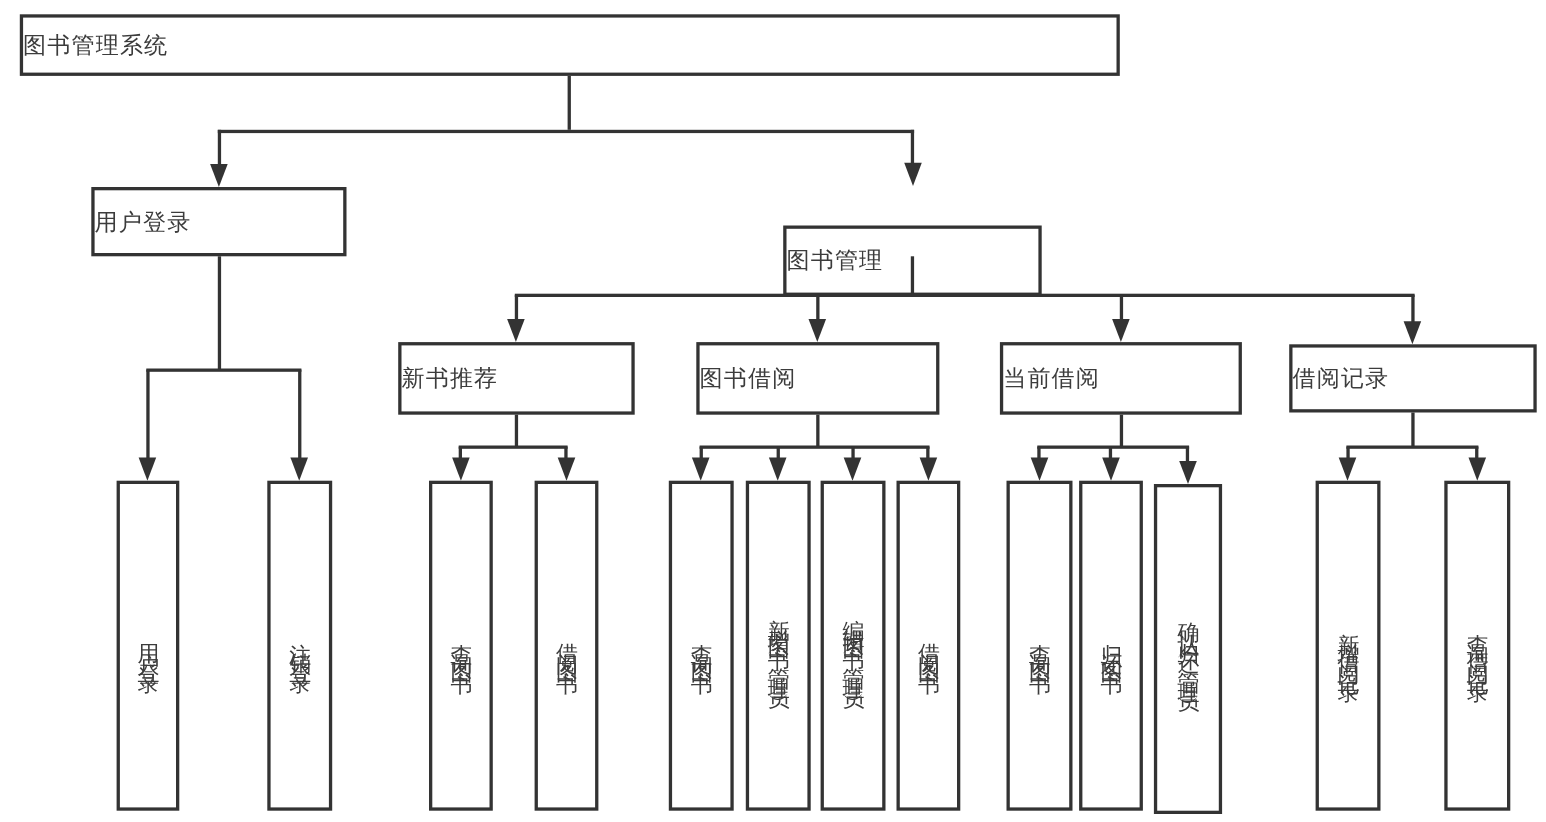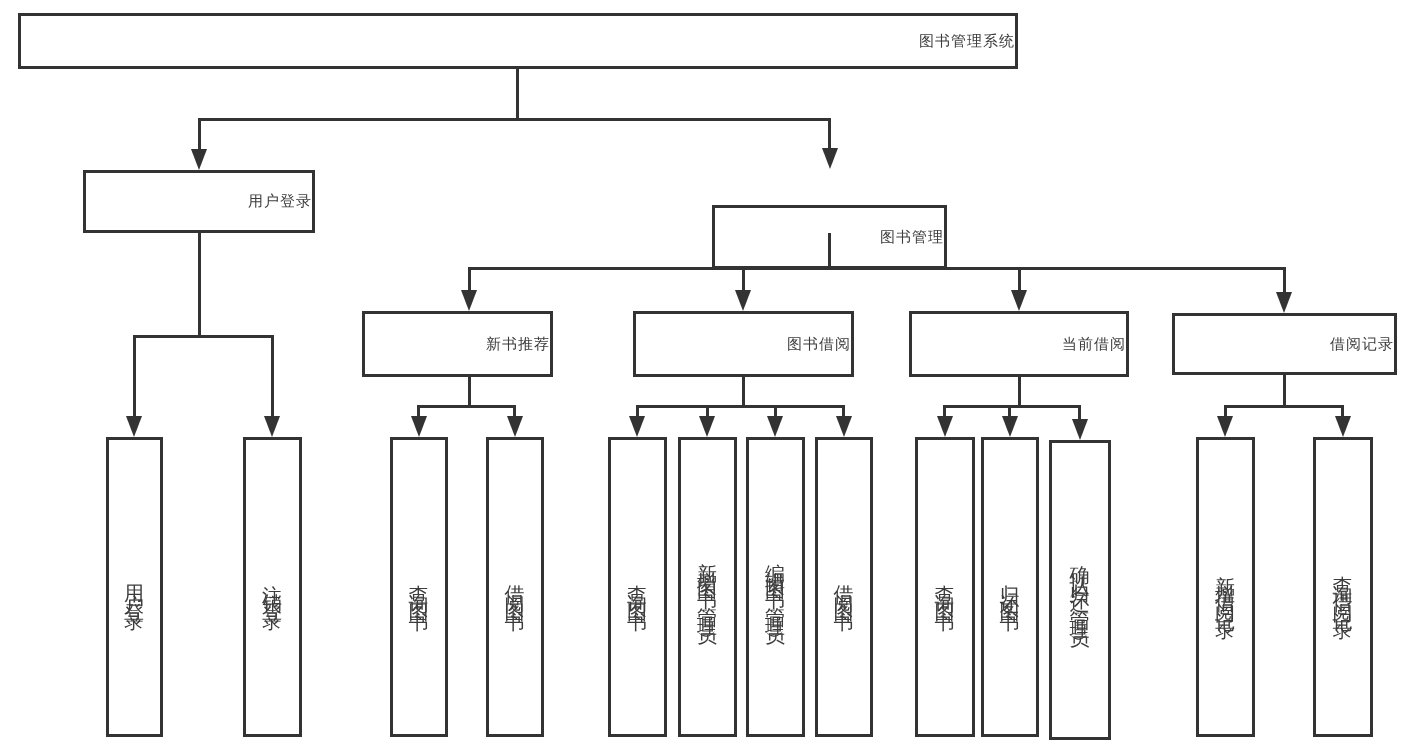--- a/index.html
+++ b/index.html
@@ -14,22 +14,22 @@
     position:relative;
     width:1405px;height:747px;
     background:var(--bg);
     overflow:hidden;
   }
   
   .box{
     position:absolute;
     border:3px solid var(--line);
     background:#fff;
-    display:flex;align-items:center;justify-content:flex-end;
-    font-size:15px;letter-spacing:1px;color:var(--text);
+    display:flex;align-items:center;justify-content:flex-start;
+    font-size:21px;letter-spacing:1px;color:var(--text);
   }
   .vbox{
     position:absolute;
     border:3px solid var(--line);
     background:#fff;
     display:flex;align-items:center;justify-content:center;
     top:437px;height:300px;
   }
   .vbox .vtext{
     writing-mode:vertical-rl;
@@ -93,30 +93,30 @@
   <div class="hline" style="left:468px;top:267px;width:818px;"></div>
   <div class="vline" style="left:468px;top:268px;height:24px;"></div>
   <div class="arrow" style="left:461px;top:290px;"></div>
   <div class="vline" style="left:742px;top:268px;height:24px;"></div>
   <div class="arrow" style="left:735px;top:290px;"></div>
   <div class="vline" style="left:1018px;top:268px;height:24px;"></div>
   <div class="arrow" style="left:1011px;top:290px;"></div>
   <div class="vline" style="left:1283px;top:268px;height:26px;"></div>
   <div class="arrow" style="left:1276px;top:292px;"></div>
 
-  <div class="box" style="left:362px;top:311px;width:191px;height:66px;">
+  <div class="box" style="left:362px;top:311px;width:215px;height:66px;">
     <span>新书推荐</span>
   </div>
   <div class="box" style="left:633px;top:311px;width:221px;height:66px;">
     <span>图书借阅</span>
   </div>
   <div class="box" style="left:909px;top:311px;width:220px;height:66px;">
     <span>当前借阅</span>
   </div>
-  <div class="box" style="left:1172px;top:313px;width:225px;height:62px;padding-left:24px;">
+  <div class="box" style="left:1172px;top:313px;width:225px;height:62px;">
     <span>借阅记录</span>
   </div>
 
   <div class="vline" style="left:468px;top:377px;height:29px;"></div>
   <div class="hline" style="left:417px;top:405px;width:99px;"></div>
   <div class="vline" style="left:417px;top:406px;height:12px;"></div>
   <div class="arrow" style="left:411px;top:416px;"></div>
   <div class="vline" style="left:513px;top:406px;height:12px;"></div>
   <div class="arrow" style="left:507px;top:416px;"></div>
 

